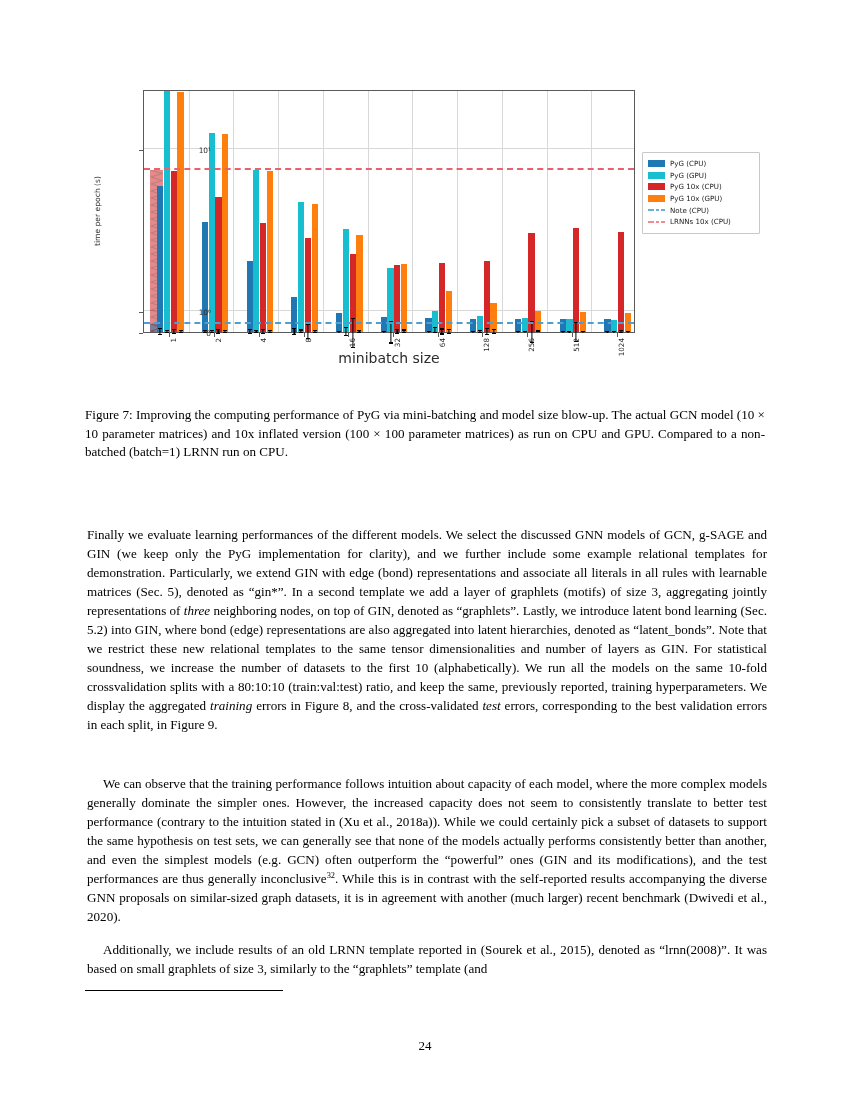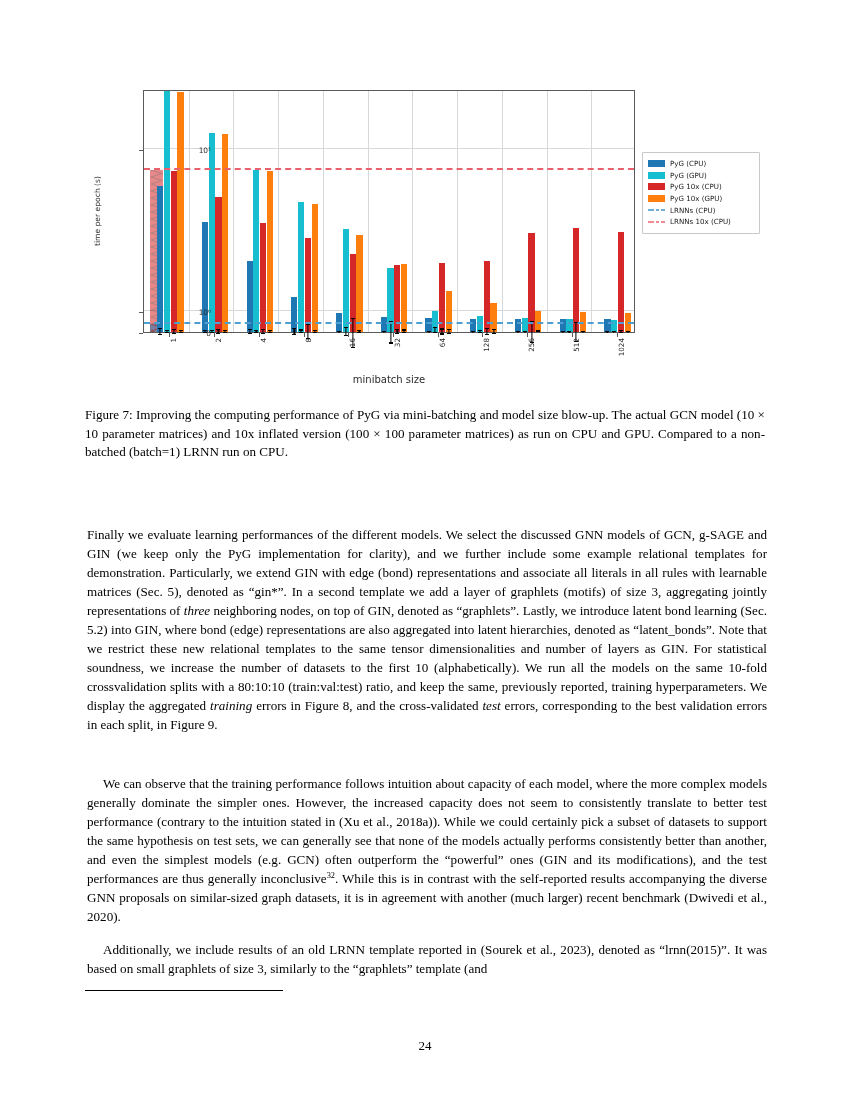--- a/index.html
+++ b/index.html
@@ -18,22 +18,22 @@
   .plot-area{position:absolute;left:58px;top:12px;width:492px;height:243px;
              border:1.1px solid #5a5a5a;background:#fff;box-sizing:border-box;}
   .gridline{position:absolute;left:0;right:0;height:1px;background:#d8d8d8;}
   .vgrid{position:absolute;top:0;bottom:0;width:1px;background:#d8d8d8;}
 
   .ytick{position:absolute;right:554px;transform:translateY(-50%);
          font-size:7.4px;color:#2b2b2b;white-space:nowrap;text-align:right;}
   .ytickmark{position:absolute;width:4px;height:1px;background:#5a5a5a;}
   .ylabel{position:absolute;left:12px;top:133px;transform:translate(-50%,-50%) rotate(-90deg);
           font-size:7.6px;color:#2b2b2b;white-space:nowrap;}
-  .xlabel{position:absolute;left:304px;top:296px;transform:translateX(-50%);
-          font-size:10px;color:#2b2b2b;white-space:nowrap;}
+  .xlabel{position:absolute;left:304px;top:272px;transform:translateX(-50%);
+          font-size:14px;color:#2b2b2b;white-space:nowrap;}
 
   .xtick{position:absolute;top:260px;font-size:7.2px;color:#2b2b2b;white-space:nowrap;
          transform-origin:left top;transform:rotate(-90deg) translate(-100%,0);}
   .xtickmark{position:absolute;top:255px;width:1px;height:4px;background:#5a5a5a;}
 
   .group{position:absolute;bottom:0;display:flex;align-items:flex-end;gap:0px;}
   .bar{position:relative;}
   .err{position:absolute;left:50%;transform:translateX(-50%);width:1.2px;background:#000;}
   .errcap{position:absolute;left:50%;transform:translateX(-50%);width:4px;height:1.1px;background:#000;}
 
@@ -363,21 +363,21 @@
           <div class="legrow">
             <div class="legswatch" style="background: rgb(255, 127, 14);"></div>
             <div class="legtext">PyG 10x (GPU)</div>
           </div>
           <div class="legrow">
             <div class="legdash">
               <i class="a" style="background: rgb(107, 174, 214);"></i>
               <i class="b" style="background: rgb(107, 174, 214);"></i>
               <i class="c" style="background: rgb(107, 174, 214);"></i>
             </div>
-            <div class="legtext">LRNNs (CPU)</div>
+            <div class="legtext">Note (CPU)</div>
           </div>
           <div class="legrow">
             <div class="legdash">
               <i class="a" style="background: rgb(240, 138, 147);"></i>
               <i class="b" style="background: rgb(240, 138, 147);"></i>
               <i class="c" style="background: rgb(240, 138, 147);"></i>
             </div>
             <div class="legtext">LRNNs 10x (CPU)</div>
           </div>
         </div>
@@ -417,20 +417,20 @@
 
   <div class="body-text p1">
     <span>Finally we evaluate learning performances of the different models. We select the discussed GNN models of GCN, g-SAGE and GIN (we keep only the PyG implementation for clarity), and we further include some example relational templates for demonstration. Particularly, we extend GIN with edge (bond) representations and associate all literals in all rules with learnable matrices (Sec. 5), denoted as “gin*”. In a second template we add a layer of graphlets (motifs) of size 3, aggregating jointly representations of </span><i class="it">three</i><span> neighboring nodes, on top of GIN, denoted as “graphlets”. Lastly, we introduce latent bond learning (Sec. 5.2) into GIN, where bond (edge) representations are also aggregated into latent hierarchies, denoted as “latent_bonds”. Note that we restrict these new relational templates to the same tensor dimensionalities and number of layers as GIN. For statistical soundness, we increase the number of datasets to the first 10 (alphabetically). We run all the models on the same 10-fold crossvalidation splits with a 80:10:10 (train:val:test) ratio, and keep the same, previously reported, training hyperparameters. We display the aggregated </span><i class="it">training</i><span> errors in Figure 8, and the cross-validated </span><i class="it">test</i><span> errors, corresponding to the best validation errors in each split, in Figure 9.</span>
   </div>
 
   <div class="body-text p2 indent">
     <span>We can observe that the training performance follows intuition about capacity of each model, where the more complex models generally dominate the simpler ones. However, the increased capacity does not seem to consistently translate to better test performance (contrary to the intuition stated in (Xu et al., 2018a)). While we could certainly pick a subset of datasets to support the same hypothesis on test sets, we can generally see that none of the models actually performs consistently better than another, and even the simplest models (e.g. GCN) often outperform the “powerful” ones (GIN and its modifications), and the test performances are thus generally inconclusive</span><sup>32</sup><span>. While this is in contrast with the self-reported results accompanying the diverse GNN proposals on similar-sized graph datasets, it is in agreement with another (much larger) recent benchmark (Dwivedi et al., 2020).</span>
   </div>
 
   <div class="body-text p3 indent">
-    <span>Additionally, we include results of an old LRNN template reported in (Sourek et al., 2023), denoted as “lrnn(2015)”. It was based on small graphlets of size 3, similarly to the “graphlets” template (and</span>
+    <span>Additionally, we include results of an old LRNN template reported in (Sourek et al., 2015), denoted as “lrnn(2008)”. It was based on small graphlets of size 3, similarly to the “graphlets” template (and</span>
   </div>
 
   <div class="fn-rule"></div>
 
   <div class="pageno">24</div>
 
 </div>
 
 </body></html>

